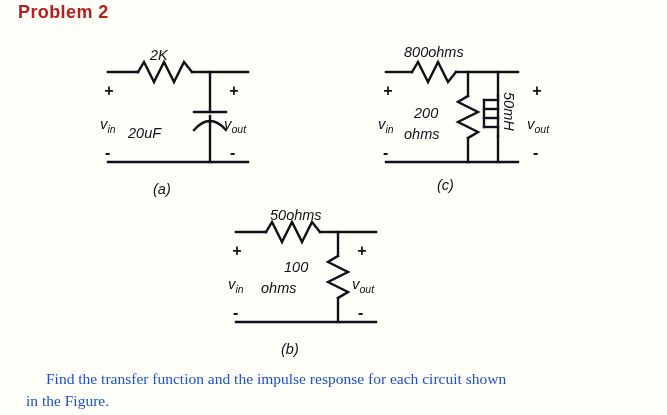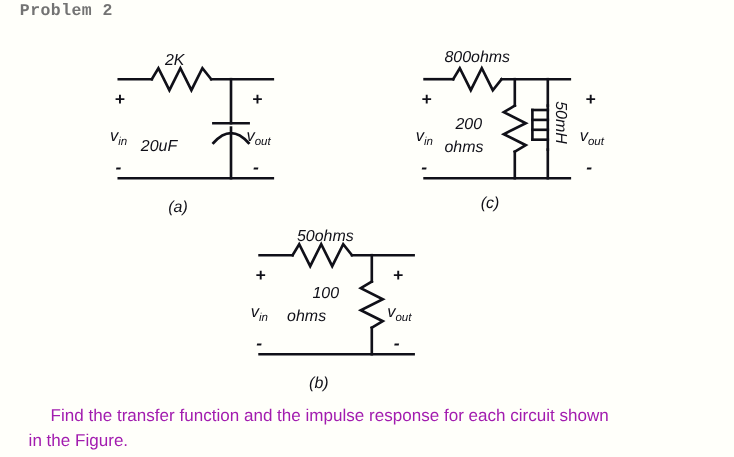--- a/index.html
+++ b/index.html
@@ -20,36 +20,36 @@
     position: relative;
     width: 667px;
     height: 415px;
   }
   .abs { position: absolute; }
 
   
   #problem-title {
     left: 18px;
     top: 2px;
-    font-family: Liberation Mono, monospace;
+    font-family: Liberation Sans, sans-serif;
     font-weight: bold;
-    font-size: 15px;
+    font-size: 18px;
     letter-spacing: 0.4px;
-    color: #737373;
+    color: #b91c1c;
   }
 
   
   #prose {
     left: 26px;
     top: 368px;
     width: 625px;
-    font-family: Liberation Sans, sans-serif;
+    font-family: Liberation Serif, serif;
     font-size: 15.5px;
     line-height: 1.45;
-    color: #a21caf;
+    color: #1d4ed8;
   }
   #prose .indent { display: inline-block; width: 20px; }
 
   
   .circuit { position: absolute; font-style: italic; }
   .circuit svg { display: block; overflow: visible; }
 
   
   .lbl {
     position: absolute;

